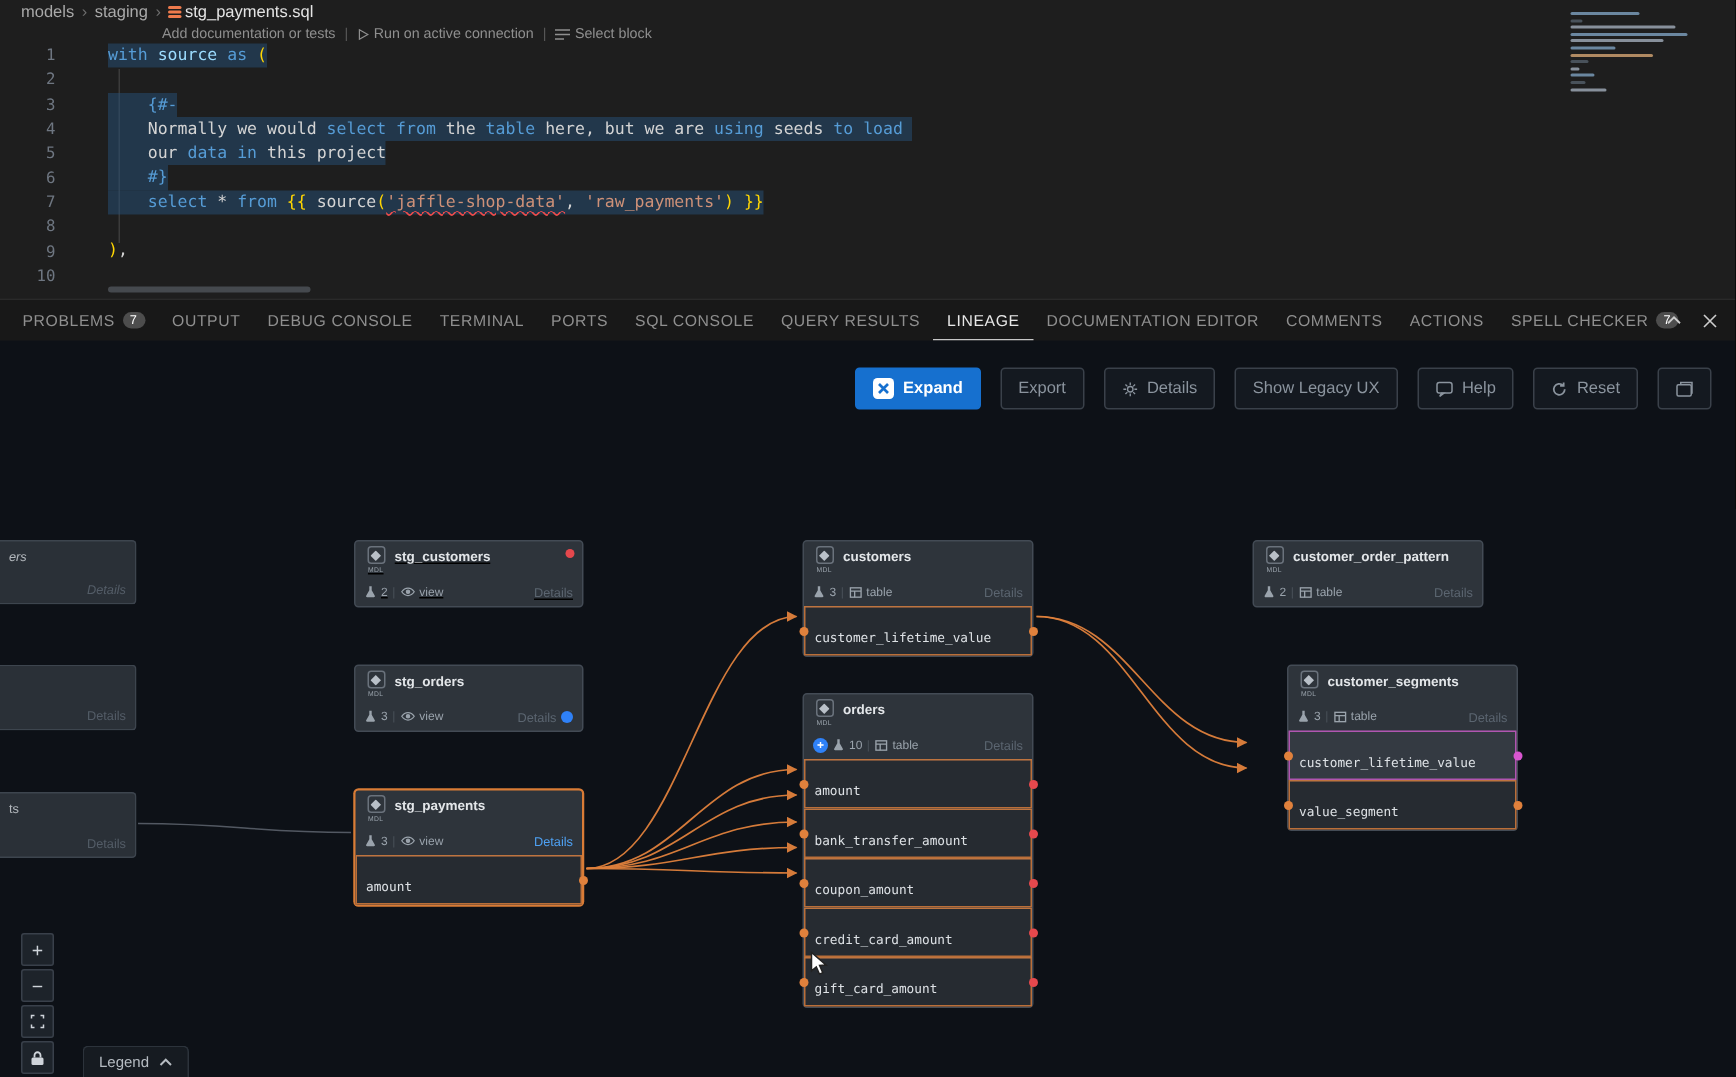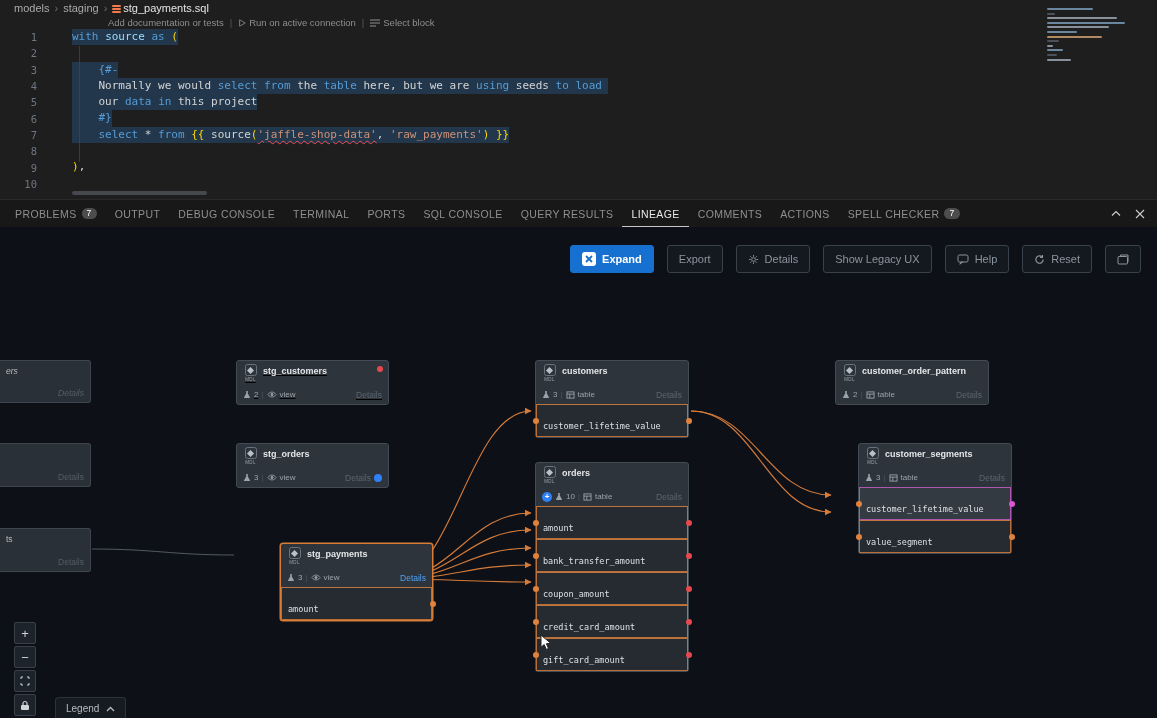--- a/index.html
+++ b/index.html
@@ -198,20 +198,23 @@
       <div class="tab">
         <span>SQL CONSOLE</span>
       </div>
       <div class="tab">
         <span>QUERY RESULTS</span>
       </div>
       <div class="tab active">
         <span>LINEAGE</span>
       </div>
       <div class="tab">
+        <span>DOCUMENTATION EDITOR</span>
+      </div>
+      <div class="tab">
         <span>COMMENTS</span>
       </div>
       <div class="tab">
         <span>ACTIONS</span>
       </div>
       <div class="tab">
         <span>SPELL CHECKER</span>
         <span class="badge">7</span>
       </div>
       <div class="tab-icons">
@@ -303,21 +306,21 @@
                 <path d="M1 4s2-3 5-3 5 3 5 3-2 3-5 3-5-3-5-3z"></path>
                 <circle cx="6" cy="4" r="1.3" fill="#9aa3ac"></circle>
               </svg>
             </span>
             <span>view</span>
             <span class="spacer"></span>
             <span class="ndet">Details</span>
             <span class="bdot"></span>
           </div>
         </div>
-        <div class="node selected" style="left: 236px; top: 316px; width: 153px; margin-left: 44px;">
+        <div class="node selected" style="left: 236px; top: 299px; width: 153px;">
           <div class="nhead">
             <div class="nicon-col">
               <div class="nicon">
                 <svg width="7" height="7" viewBox="0 0 10 10" fill="#b9c0c8">
                   <path d="M5 0l5 5-5 5-5-5z"></path>
                 </svg>
               </div>
               <div class="nkind">MDL</div>
             </div>
             <span class="nname">stg_payments</span>

